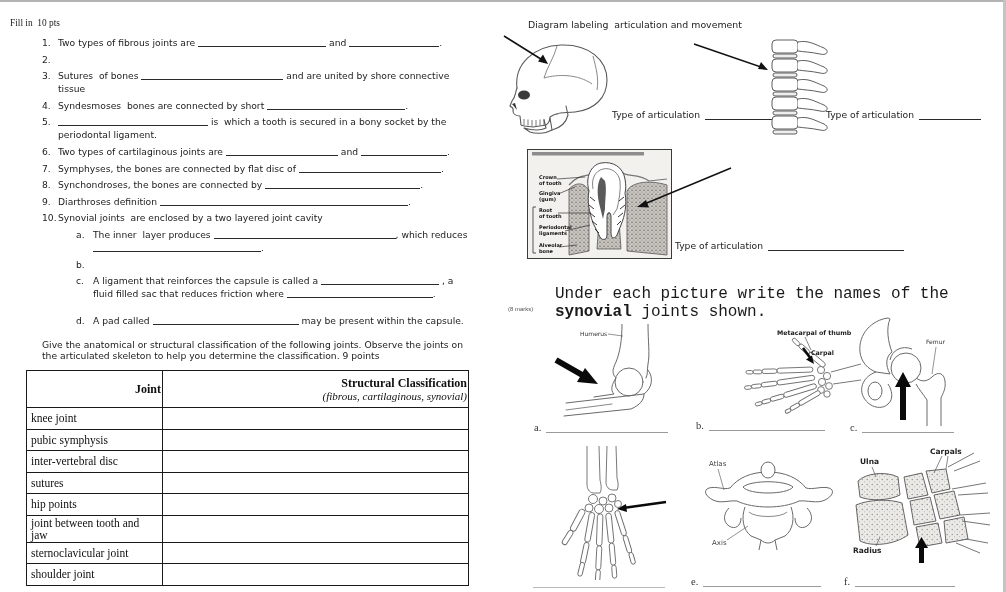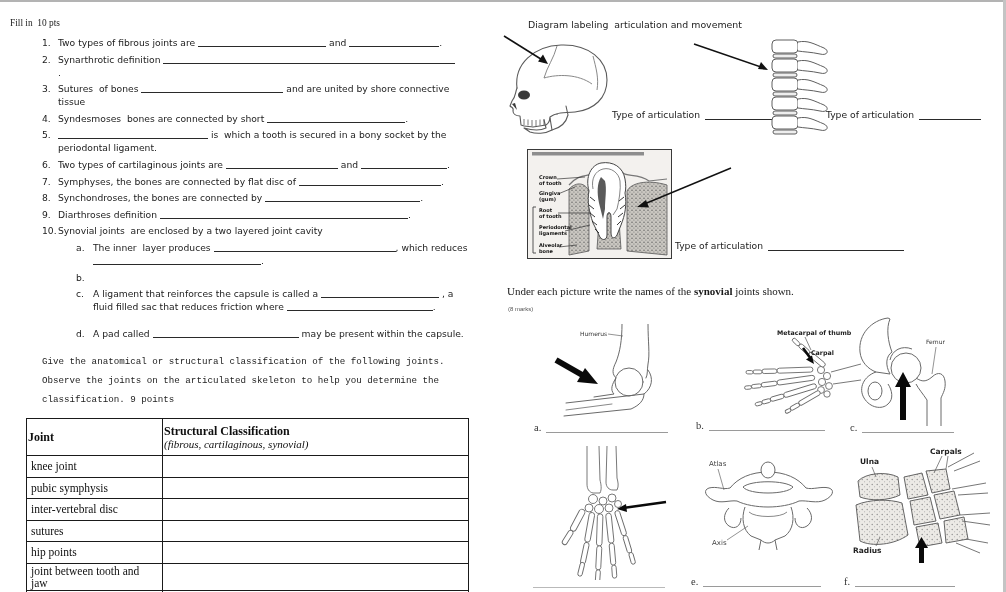--- a/index.html
+++ b/index.html
@@ -11,35 +11,35 @@
   
   .col-left{position:absolute;left:0;top:18px;width:500px;}
   .heading{margin-left:10px;font-size:9.4px;white-space:pre-wrap;font-family:Liberation Serif, serif;}
   .questions{margin-top:8px;}
   .q{display:flex;margin-top:3.6px;font-size:9.2px;line-height:13px;}
   .q .qnum{flex:0 0 16px;margin-left:42px;}
   .q.sub .qnum{flex:0 0 17px;margin-left:76px;}
   .qtext{white-space:pre-wrap;flex:1 1 auto;max-width:398px;}
   .q.sub .qtext{max-width:378px;}
   .blank{display:inline-block;height:9px;border-bottom:1px solid #2a2a2a;margin-bottom:-1px;}
-  .intro{margin:12px 0 0 42px;width:432px;font-size:9.2px;line-height:19px;white-space:pre-wrap;font-family:Liberation Mono, monospace;}
+  .intro{margin:12px 0 0 42px;width:432px;font-size:9.2px;line-height:11px;white-space:pre-wrap;}
   table.cls{border-collapse:collapse;margin:9px 0 0 26px;table-layout:fixed;
             font-family:"Liberation Serif",serif;color:#0f0f0f;}
   .cls th,.cls td{border:1.4px solid #1a1a1a;}
-  .cls th{height:34px;text-align:left;vertical-align:middle;}
+  .cls th{height:34px;text-align:right;vertical-align:middle;}
   .th-main{font-size:12px;font-weight:bold;line-height:14px;}
   .th-sub{font-size:11px;font-style:italic;font-weight:normal;line-height:13px;}
   .cls td{height:18.5px;font-size:11.5px;padding:1px 4px;vertical-align:middle;}
 
   
   .r-abs{position:absolute;}
   .r-heading{font-size:9.4px;white-space:pre-wrap;}
   .artic{font-size:9.2px;white-space:pre;display:flex;align-items:flex-end;}
   .rblank{display:inline-block;height:10px;border-bottom:1px solid #2a2a2a;margin-left:5px;}
-  .syn-instr{font-family:Liberation Serif, serif;font-size:11px;color:#1a1a1a;}
+  .syn-instr{font-family:Liberation Mono, monospace;font-size:16px;color:#1a1a1a;margin-left:48px;}
   .syn-marks{font-family:"Liberation Sans",sans-serif;font-size:6px;color:#555;}
   .ans{display:flex;align-items:flex-end;font-family:"Liberation Serif",serif;font-size:10.5px;color:#333;}
   .lblank{display:inline-block;height:9px;border-bottom:1.2px solid #9a9a9a;margin-left:5px;}
   .lblank.light{border-bottom-color:#b9b9b9;}
   svg{display:block;}
   svg text{font-family:"DejaVu Sans",sans-serif;fill:#333;}
   .lbl6{font-size:6px;}
   .lbl65b{font-size:6.3px;font-weight:bold;fill:#222;}
   .lbl7{font-size:7px;fill:#444;}
   .lbl75b{font-size:7.5px;font-weight:bold;fill:#222;}
@@ -69,21 +69,20 @@
 
   <div class="col-left">
     <div class="heading">Fill in  10 pts</div>
     <div class="questions">
         <div class="q">
           <span class="qnum">1.</span>
           <span class="qtext">Two types of fibrous joints are <span class="blank" style="width: 128px;"></span> and <span class="blank" style="width: 90px;"></span>.</span>
         </div>
         <div class="q">
           <span class="qnum">2.</span>
-          <span class="qtext">Synarthrotic definition <span class="blank" style="width: 292px;"></span>.</span>
         </div>
         <div class="q">
           <span class="qnum">3.</span>
           <span class="qtext">Sutures  of bones <span class="blank" style="width: 142px;"></span> and are united by shore connective tissue</span>
         </div>
         <div class="q">
           <span class="qnum">4.</span>
           <span class="qtext">Syndesmoses  bones are connected by short <span class="blank" style="width: 138px;"></span>.</span>
         </div>
         <div class="q">

